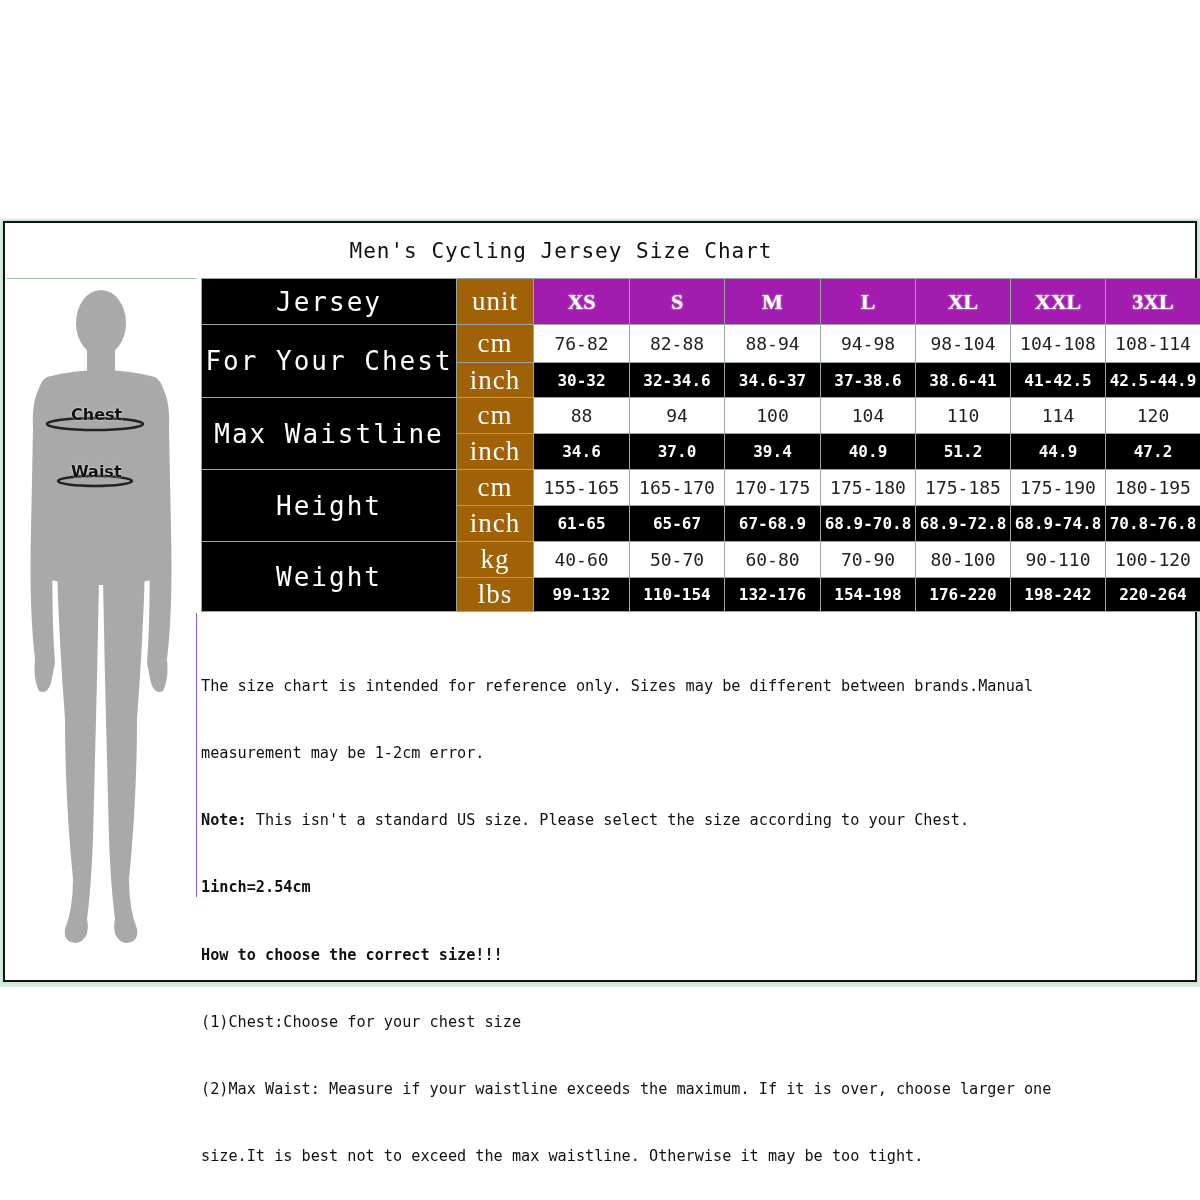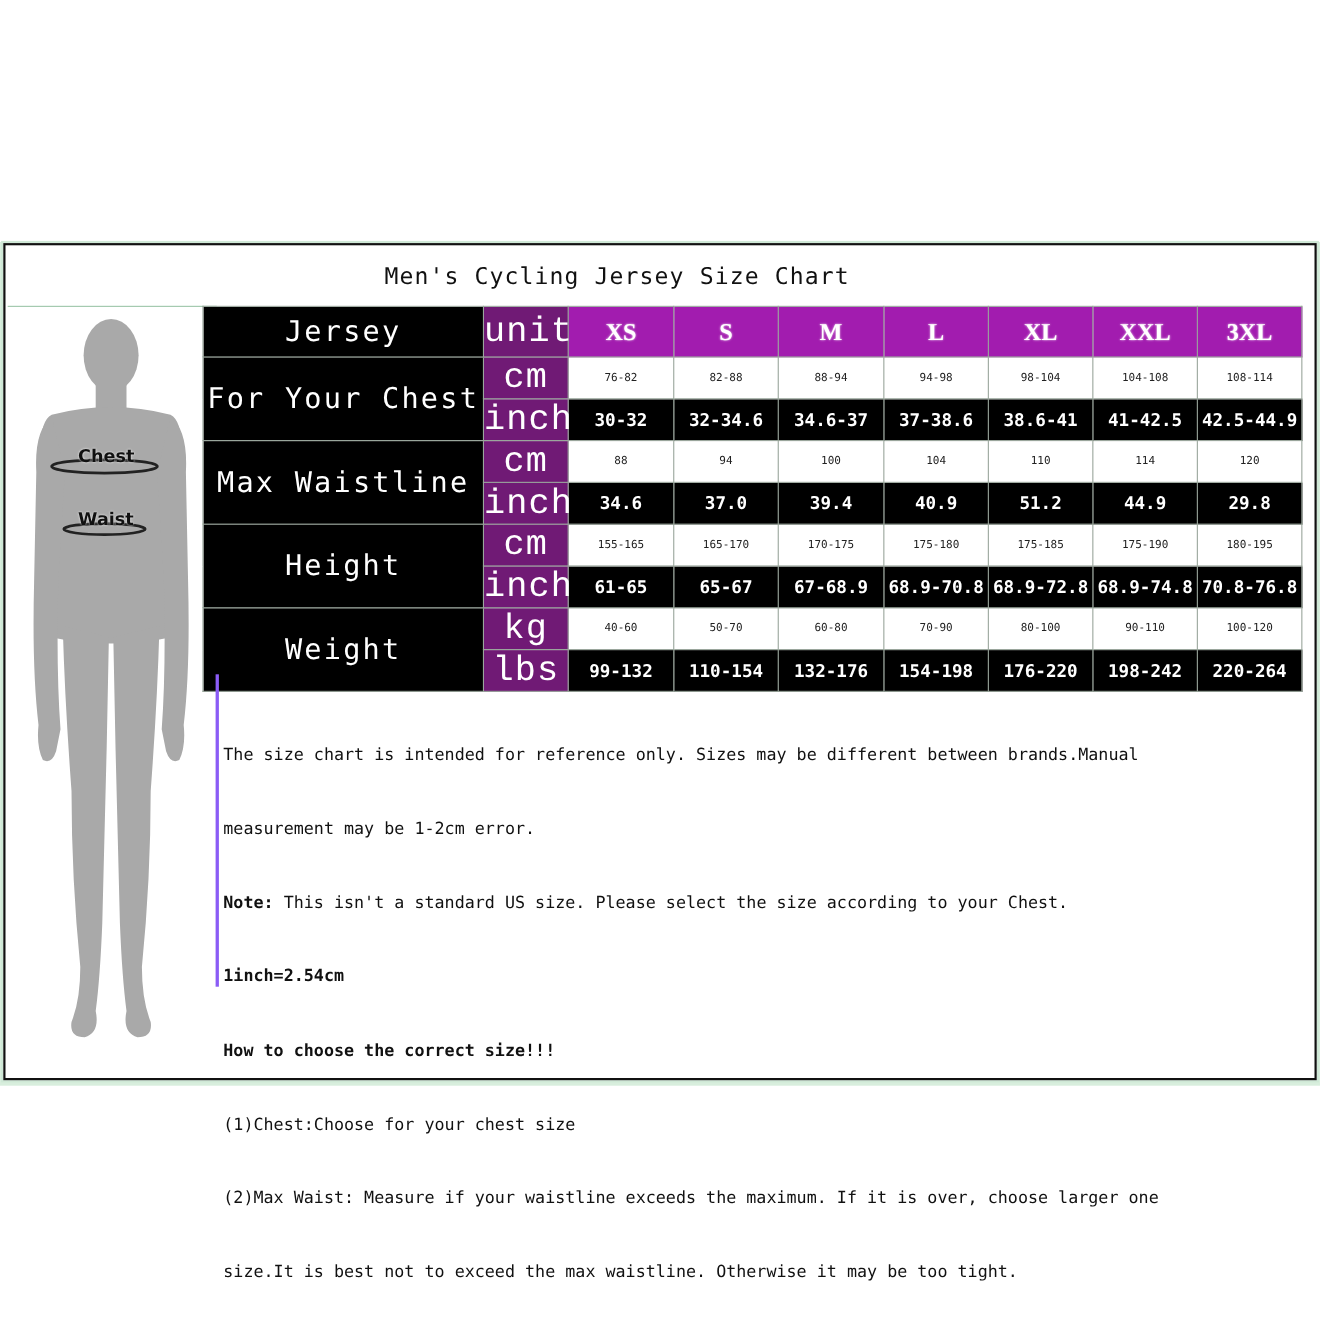--- a/index.html
+++ b/index.html
@@ -12,34 +12,34 @@
 
   .title { position:absolute; left:0; top:0; width:1112px; height:55px;
            display:flex; align-items:center; justify-content:center;
            font-family:"DejaVu Sans Mono", "Liberation Mono", monospace;
            font-size:21px; letter-spacing:1px; color:#111; }
 
   .title-sep { position:absolute; left:2px; top:55px; width:190px; height:1px; background:#9cc5a8; }
 
   .figure-panel { position:absolute; left:2px; top:56px; width:188px; height:700px; }
 
-  .table { position:absolute; left:179px; top:55px; width:999px; height:333px;
+  .table { position:absolute; left:196px; top:55px; width:999px; height:333px;
            border-collapse:collapse; table-layout:fixed; }
   .table td { border:1px solid #9aa69c; padding:0; text-align:center; vertical-align:middle; }
   .lbl { background:#000; color:#fff; font-family:"DejaVu Sans Mono", "Liberation Mono", monospace;
          font-size:26px; letter-spacing:2px; }
-  .unit { background:#701a75; color:#fff; font-family:Liberation Mono, monospace;
-          font-size:32px; letter-spacing:1px; }
+  .unit { background:#a16207; color:#fff; font-family:Liberation Serif, serif;
+          font-size:27px; letter-spacing:1px; }
   .sz { background:#a21caf; color:#fff; font-family:"Liberation Serif", "DejaVu Serif", serif;
         font-size:22px; font-weight:bold; text-shadow:0 0 2px #fff;margin-top:48px; }
-  .cw { background:#fff; color:#222; font-family:"DejaVu Sans Mono", "Liberation Mono", monospace; font-size:10px; }
+  .cw { background:#fff; color:#222; font-family:"DejaVu Sans Mono", "Liberation Mono", monospace; font-size:18px; }
   .cb { background:#000; color:#fff; font-family:"DejaVu Sans Mono", "Liberation Mono", monospace; font-size:16px; font-weight:bold;margin-left:16px; }
 
   .notes { position:absolute; left:191px; top:390px; width:998px; height:284px;
-           border-left:3px solid #8b5cf6; }
+           border-left:1px solid #8b5cf6; }
   .notes .inner { position:absolute; left:4px; top:17px; width:990px;
            font-family:"DejaVu Sans Mono", "Liberation Mono", monospace;
            font-size:15.2px; line-height:22.4px; color:#111; white-space:pre-wrap; }
   .notes b { font-weight:bold; }
 </style>
 </head>
 <body>
 
 <div class="frame">
 
@@ -131,21 +131,21 @@
       <td class="cw">120</td>
     </tr>
     <tr style="height:36px">
       <td class="unit">inch</td>
       <td class="cb">34.6</td>
       <td class="cb">37.0</td>
       <td class="cb">39.4</td>
       <td class="cb">40.9</td>
       <td class="cb">51.2</td>
       <td class="cb">44.9</td>
-      <td class="cb">29.8</td>
+      <td class="cb">47.2</td>
     </tr>
 
     <tr style="height:36px">
       <td class="lbl" rowspan="2">Height</td>
       <td class="unit">cm</td>
       <td class="cw">155-165</td>
       <td class="cw">165-170</td>
       <td class="cw">170-175</td>
       <td class="cw">175-180</td>
       <td class="cw">175-185</td>

